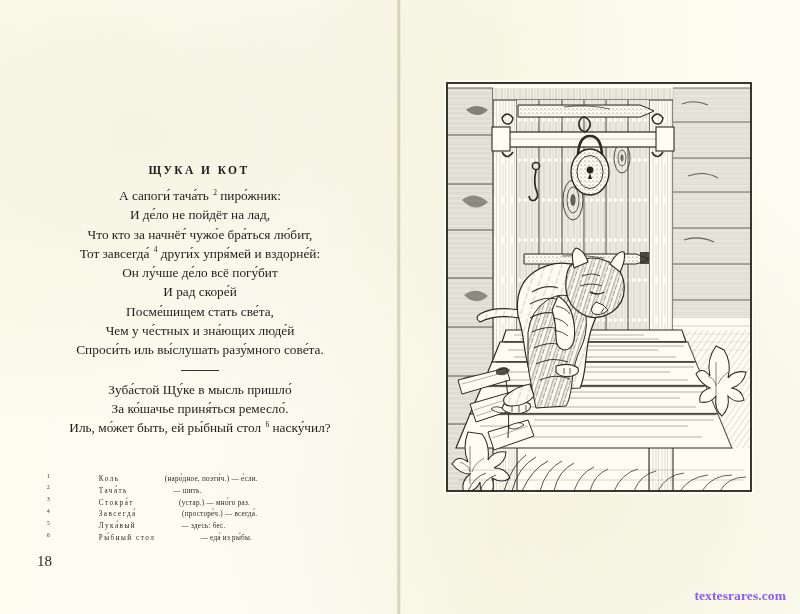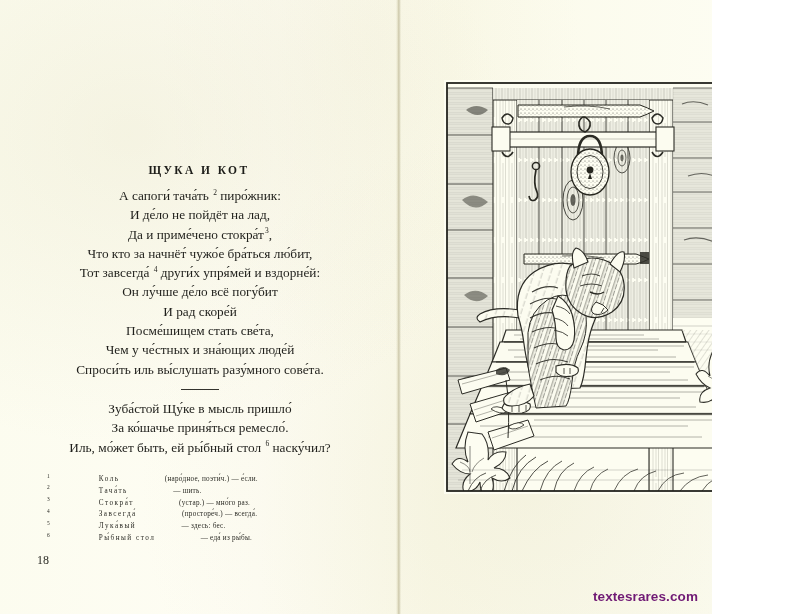--- a/index.html
+++ b/index.html
@@ -2,21 +2,21 @@
 <html><head>
 <meta charset="utf-8">
 <style>
   html, body {
     margin: 0;
     padding: 0;
     background: #ffffff;
   }
   #page {
     position: relative;
-    width: 712px;
+    width: 800px;
     height: 614px;
     background: #fdfdf1;
     overflow: hidden;
     font-family: "Liberation Serif", "DejaVu Serif", serif;
     color: #20201c;
   }
   
   #paper-texture {
     position: absolute;
     inset: 0;
@@ -101,60 +101,59 @@
     margin-left: 46px;
   }
   .footnote .fn-body {
     letter-spacing: 0.25px;
     padding-left: 42px;
   }
 
   #page-number {
     position: absolute;
     left: 37px; top: 553px;
-    font-size: 12px;
+    font-size: 15px;
     color: #2b2b25;
   }
 
   
   #illustration-block {
     position: absolute;
     left: 444px; top: 80px;
     width: 310px; height: 414px;
   }
   #illustration-svg { display: block; width: 310px; height: 414px; }
 
   
   #watermark {
     position: absolute;
     right: 14px; bottom: 10px;
-    font-family: Liberation Sans, sans-serif;
+    font-family: Liberation Serif, serif;
     font-weight: bold;
     font-size: 13.5px;
-    color: #701a75;
+    color: #8b5cf6;
     letter-spacing: 0.1px;
   }
 </style>
 </head>
 <body>
 
 <div id="page">
 
   <div id="paper-texture"></div>
   <div id="gutter"></div>
 
   <div id="left-page">
 
     <div id="fable-title">ЩУКА И КОТ</div>
 
     <div id="poem">
       <div class="stanza" id="stanza-one">
           <div class="verse"><span>А сапоги́ тача́ть </span><sup>2</sup><span> пиро́жник:</span></div>
           <div class="verse"><span>И де́ло не пойдёт на лад,</span></div>
-          <div class="verse"><span>Да и приме́чено стокра́т</span><sup>3</sup><span>,</span></div>
           <div class="verse"><span>Что кто за начнёт́ чужо́е бра́ться лю́бит,</span></div>
           <div class="verse"><span>Тот завсегда́ </span><sup>4</sup><span> други́х упря́мей и вздорне́й:</span></div>
           <div class="verse"><span>Он лу́чше де́ло всё погу́бит</span></div>
           <div class="verse"><span>И рад скоре́й</span></div>
           <div class="verse"><span>Посме́шищем стать све́та,</span></div>
           <div class="verse"><span>Чем у че́стных и зна́ющих люде́й</span></div>
           <div class="verse"><span>Спроси́ть иль вы́слушать разу́много сове́та.</span></div>
         </div>
       <div id="stanza-divider"></div>
       <div class="stanza" id="stanza-two">

